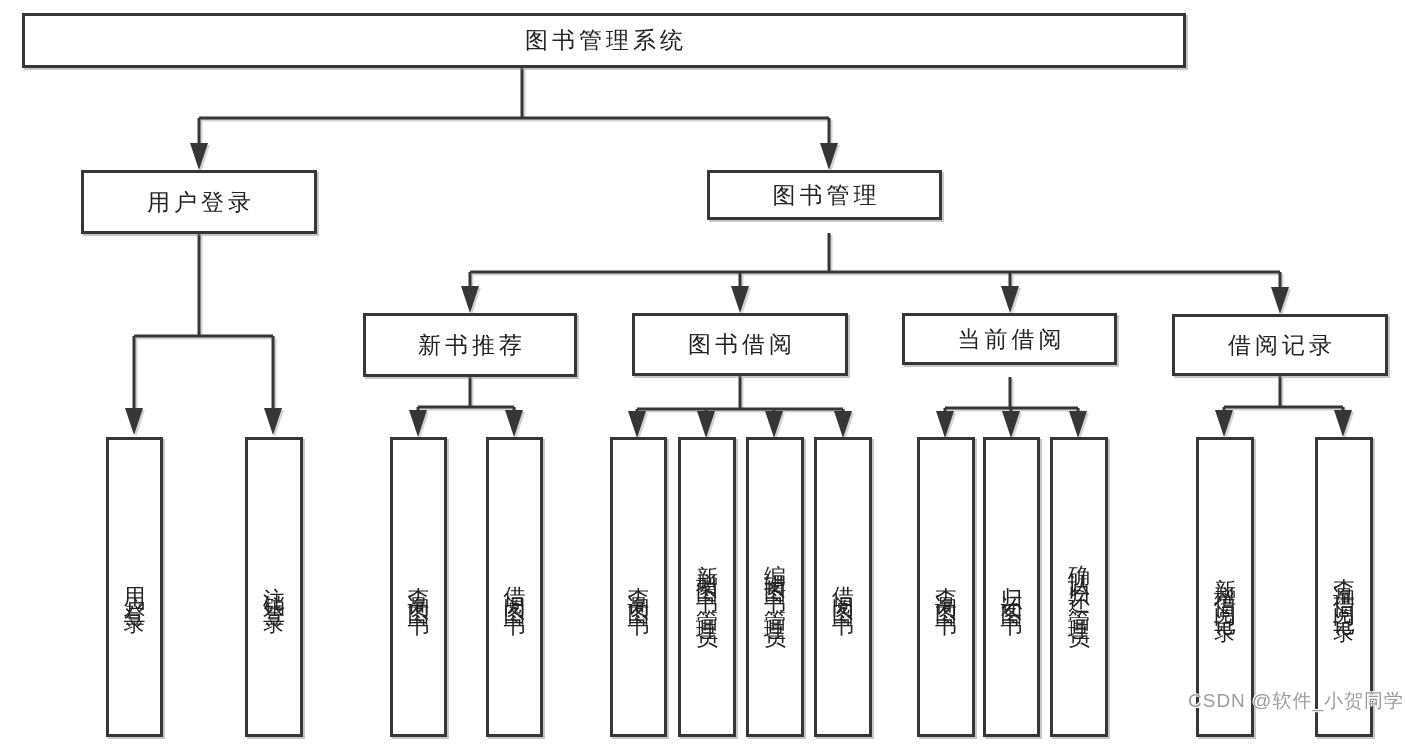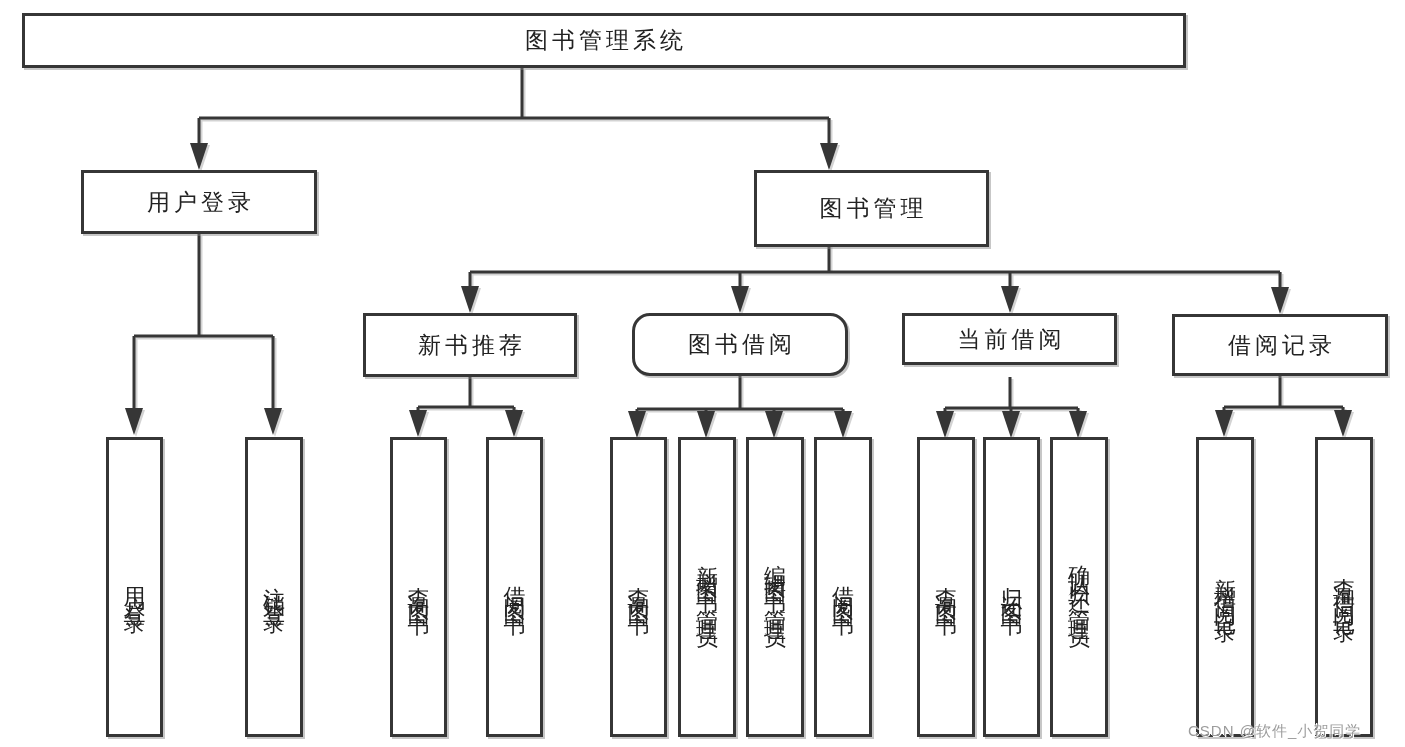--- a/index.html
+++ b/index.html
@@ -47,22 +47,22 @@
     text-orientation: mixed;
     font-size: 22px;
     letter-spacing: 9px;
     text-indent: 0;
     line-height: 1;
     white-space: normal;
   }
   .watermark {
     position: absolute;
     left: 1188px;
-    top: 722px;
-    font-size: 15px;
+    top: 688px;
+    font-size: 19px;
     letter-spacing: 1px;
     color: var(--watermark-color);
     text-shadow: 1px 1px 0 #ffffff, -1px -1px 0 #ffffff;
     z-index: 5;
     white-space: nowrap;
   }
 </style>
 </head>
 <body>
 
@@ -112,24 +112,24 @@
 
     <path d="M1280,376 V407"></path>
     <path d="M1224,407 H1343"></path>
     <path d="M1224,407 V410" marker-end="url(#ah)"></path>
     <path d="M1343,407 V410" marker-end="url(#ah)"></path>
   </svg>
 
   <div class="node" style="left:22px; top:13px; width:1164px; height:55px;">图书管理系统</div>
 
   <div class="node" style="left:81px; top:170px; width:236px; height:64px;">用户登录</div>
-  <div class="node" style="left:754px; top:170px; width:235px; height:77px;">图书管理</div>
+  <div class="node" style="left:707px; top:170px; width:235px; height:50px;">图书管理</div>
 
   <div class="node" style="left:363px; top:313px; width:214px; height:64px;text-align:center;">新书推荐</div>
-  <div class="node" style="left:632px; top:313px; width:216px; height:63px;border-radius:18px;">图书借阅</div>
+  <div class="node" style="left:632px; top:313px; width:216px; height:63px;">图书借阅</div>
   <div class="node" style="left:902px; top:313px; width:215px; height:52px;">当前借阅</div>
   <div class="node" style="left:1172px; top:314px; width:216px; height:62px;">借阅记录</div>
 
   <div class="node leaf" style="left:106px; width:57px;">用户登录</div>
   <div class="node leaf" style="left:245px; width:58px;">注销登录</div>
   <div class="node leaf" style="left:390px; width:57px;">查询图书</div>
   <div class="node leaf" style="left:486px; width:57px;">借阅图书</div>
   <div class="node leaf" style="left:610px; width:57px;">查询图书</div>
   <div class="node leaf" style="left:678px; width:58px;">新增图书（管理员）</div>
   <div class="node leaf" style="left:746px; width:58px;">编辑图书（管理员）</div>

